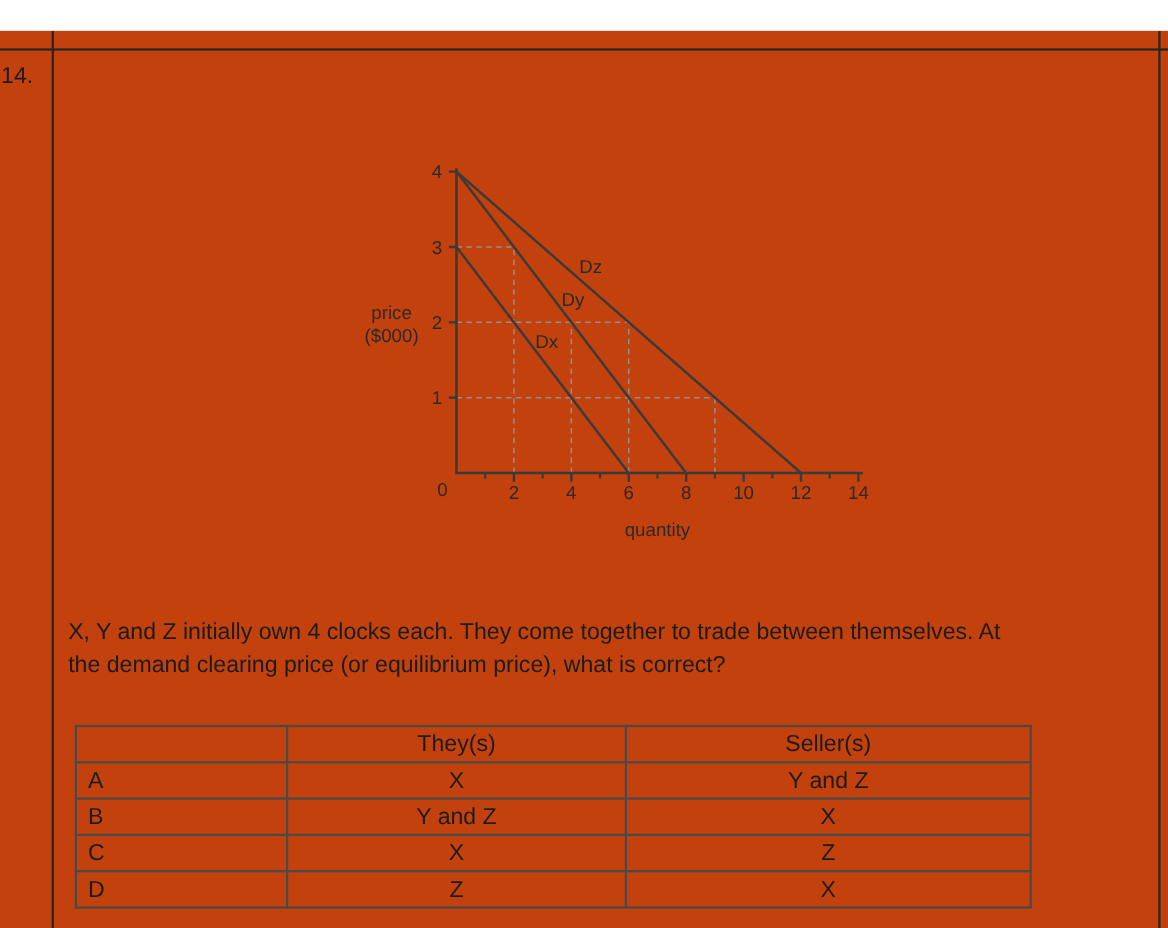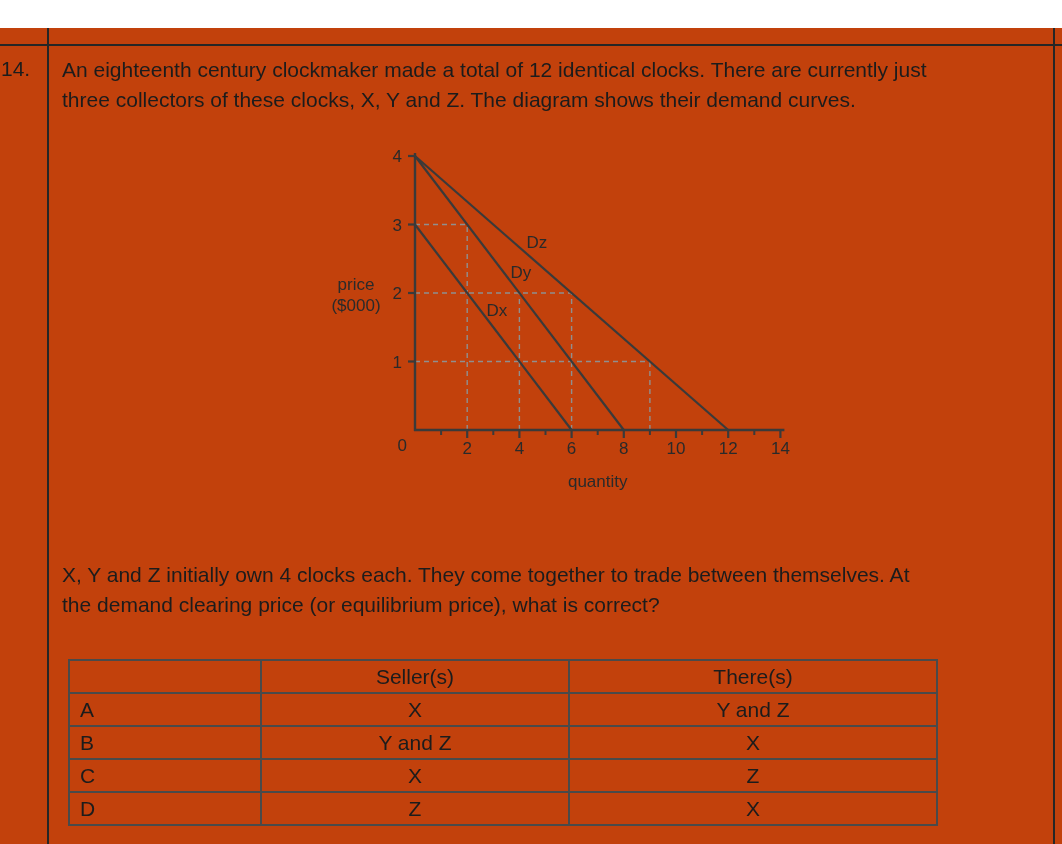--- a/index.html
+++ b/index.html
@@ -36,24 +36,20 @@
 <body>
 
 <div class="page">
 
   <div class="rule rule-top"></div>
   <div class="rule rule-left"></div>
   <div class="rule rule-right"></div>
 
   <div class="qnum">14.</div>
 
-  <div class="para para1">
-    <div>An eighteenth century clockmaker made a total of 12 identical clocks. There are currently just</div>
-    <div>three collectors of these clocks, X, Y and Z. The diagram shows their demand curves.</div>
-  </div>
 
   <div class="chart-wrap">
     <svg id="chart-svg" width="490" height="360" viewBox="0 0 490 360">
         <line x1="105" y1="86.5" x2="157.2" y2="86.5" stroke="#8f8f8f" stroke-width="1.4" stroke-dasharray="5 4"></line>
         <line x1="105" y1="155" x2="261.6" y2="155" stroke="#8f8f8f" stroke-width="1.4" stroke-dasharray="5 4"></line>
         <line x1="105" y1="223.5" x2="339.9" y2="223.5" stroke="#8f8f8f" stroke-width="1.4" stroke-dasharray="5 4"></line>
         <line x1="157.2" y1="292" x2="157.2" y2="86.5" stroke="#8f8f8f" stroke-width="1.4" stroke-dasharray="5 4"></line>
         <line x1="209.4" y1="292" x2="209.4" y2="155" stroke="#8f8f8f" stroke-width="1.4" stroke-dasharray="5 4"></line>
         <line x1="261.6" y1="292" x2="261.6" y2="155" stroke="#8f8f8f" stroke-width="1.4" stroke-dasharray="5 4"></line>
         <line x1="339.9" y1="292" x2="339.9" y2="223.5" stroke="#8f8f8f" stroke-width="1.4" stroke-dasharray="5 4"></line>
@@ -103,22 +99,22 @@
 
   <div class="para para2">
     <div>X, Y and Z initially own 4 clocks each. They come together to trade between themselves. At</div>
     <div>the demand clearing price (or equilibrium price), what is correct?</div>
   </div>
 
   <table class="options">
     <tbody>
         <tr>
       <th class="c1"></th>
-      <th class="c2">Seller(s)</th>
-      <th class="c3">There(s)</th>
+      <th class="c2">They(s)</th>
+      <th class="c3">Seller(s)</th>
     </tr>
     <tr>
       <td class="opt">A</td>
       <td>X</td>
       <td>Y and Z</td>
     </tr>
     <tr>
       <td class="opt">B</td>
       <td>Y and Z</td>
       <td>X</td>

